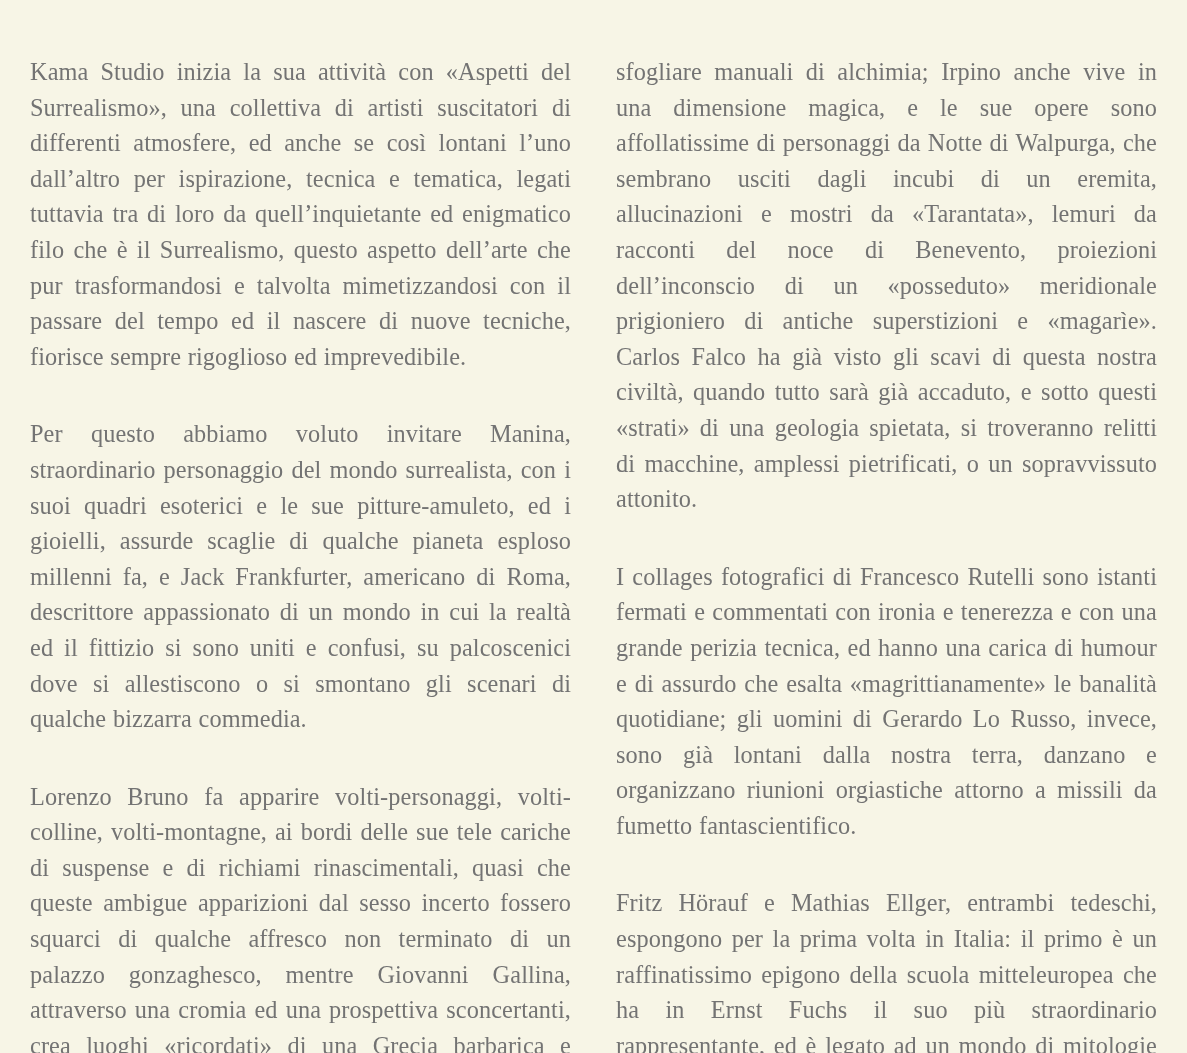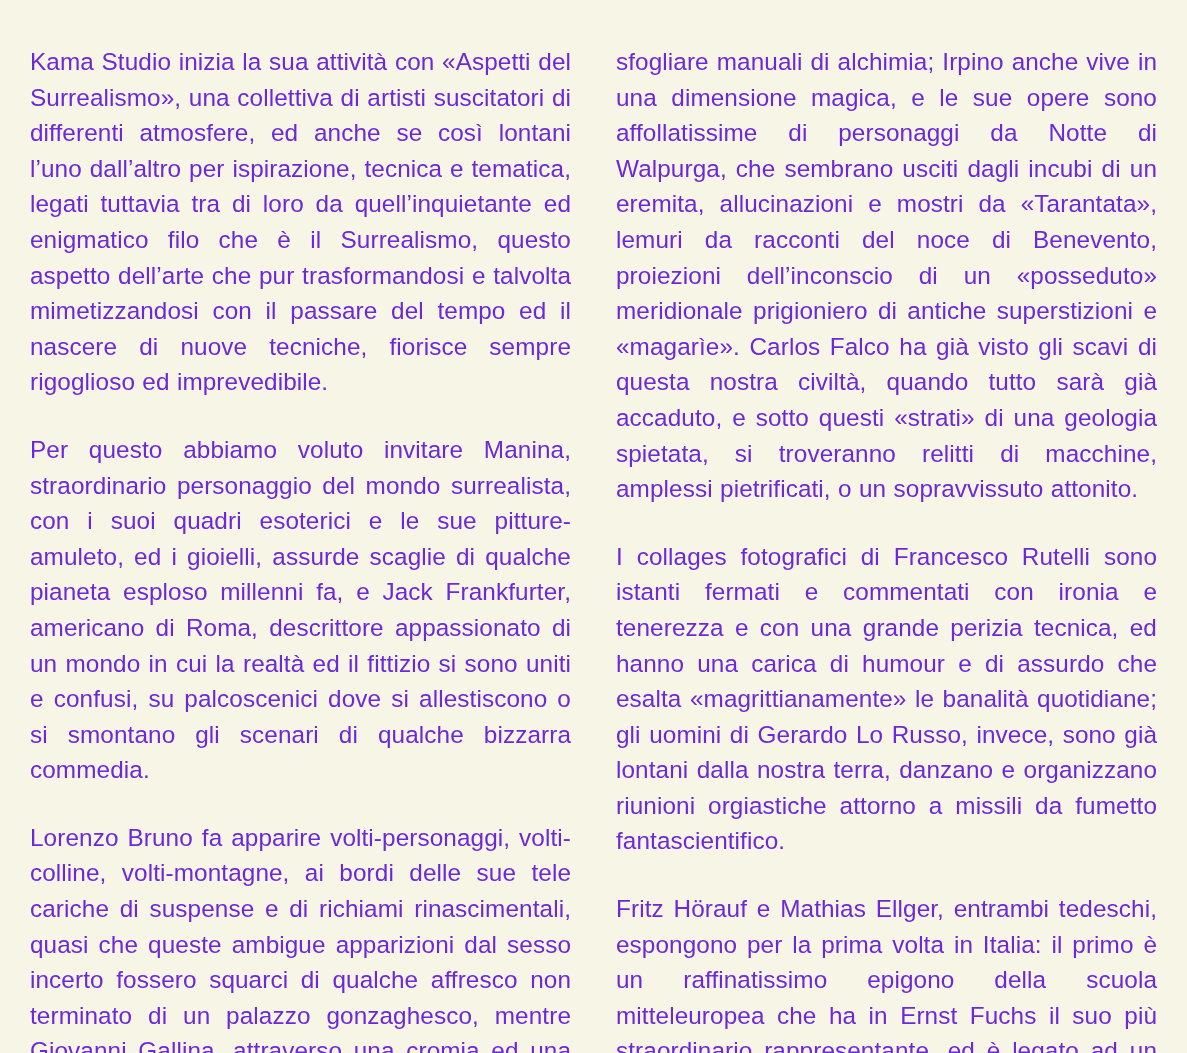--- a/index.html
+++ b/index.html
@@ -34,28 +34,29 @@
   }
 
   .column {
     width: 541px;
     flex: 0 0 541px;
     display: flex;
     flex-direction: column;
   }
 
   .para {
-    margin: 6px 0 26px 0;
+    margin: 16px 0 26px 0;
     font-size: 24.3px;
     line-height: 35.6px;
     text-align: justify;
     text-justify: inter-word;
     letter-spacing: 0.1px;
     word-spacing: 0.5px;
-    color: #6d28d9;
+    color: #737373;
+    font-family: Liberation Serif, serif;
     -webkit-font-smoothing: none;
   }
 
   
   .column .para:last-of-type {
     margin-bottom: 0;
   }
 </style>
 </head>
 <body>

